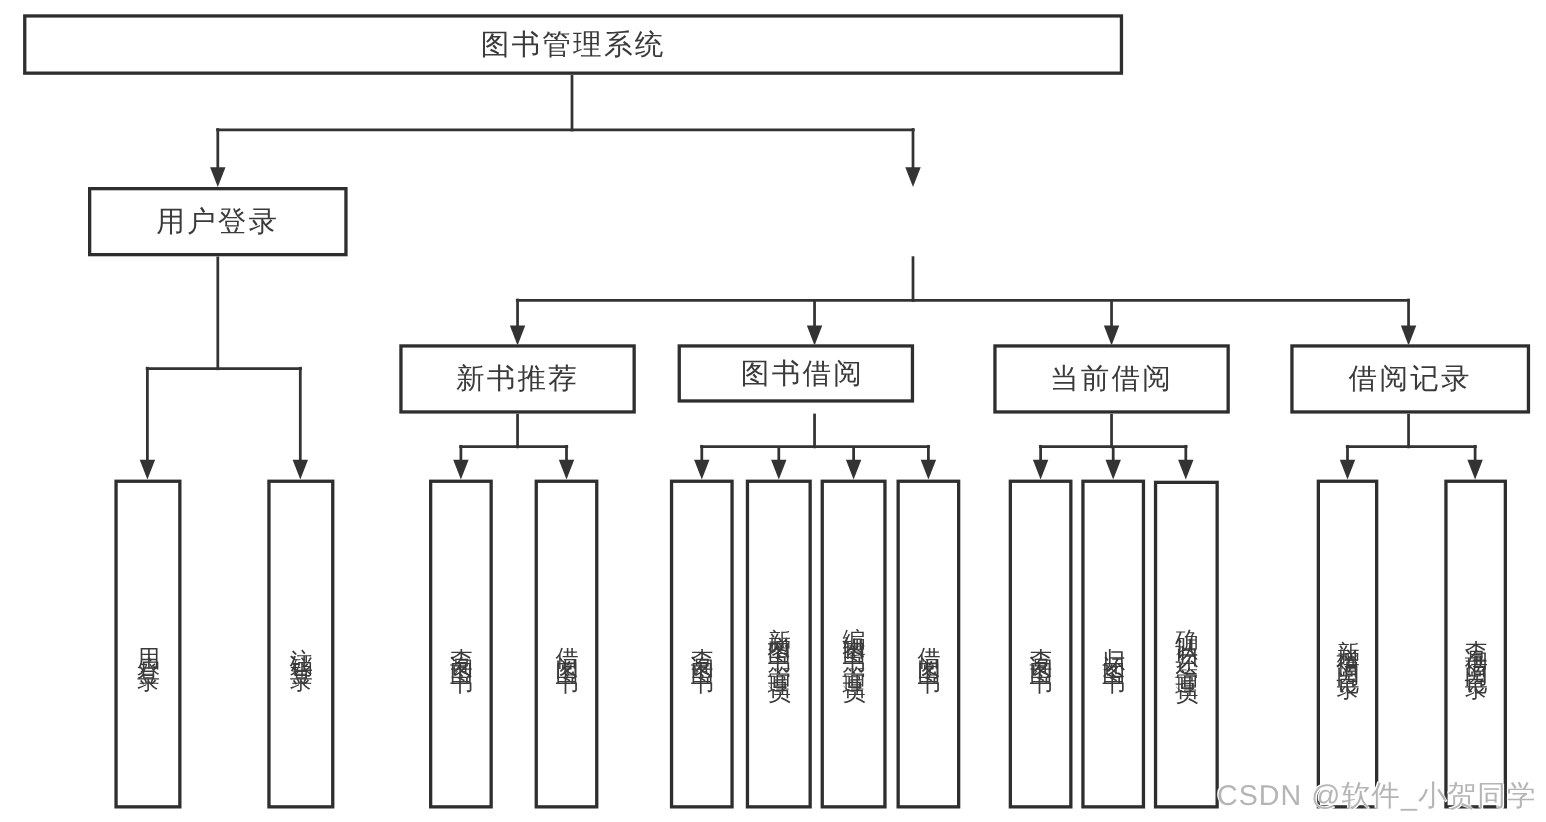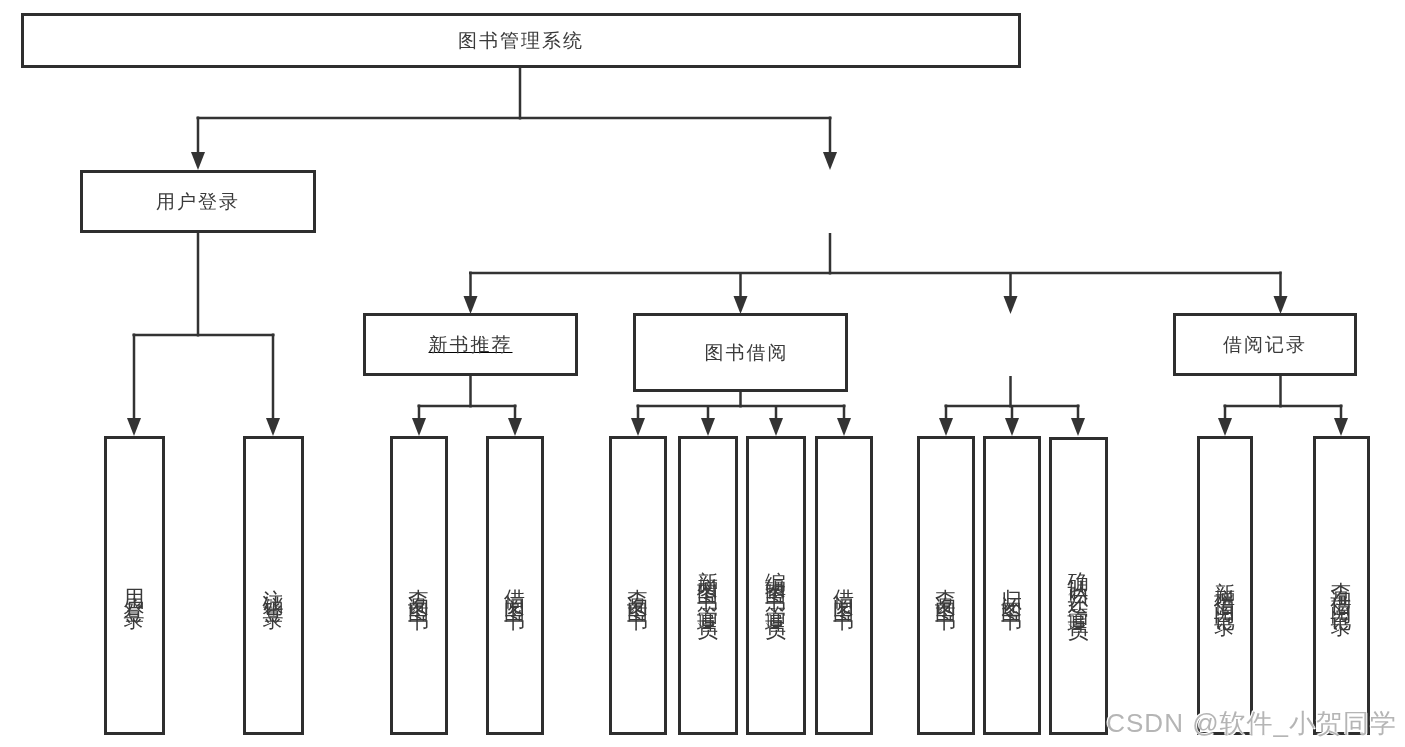--- a/index.html
+++ b/index.html
@@ -21,21 +21,21 @@
   .box {
     position: absolute;
     box-sizing: border-box;
     background: #ffffff;
     border: 3px solid #2e2e2e;
     display: flex;
     align-items: center;
     justify-content: center;
   }
   .box.h .lbl {
-    font-size: 19px;
+    font-size: 26px;
     color: #3a3a3a;
     letter-spacing: 2px;
     white-space: nowrap;
   }
   .box.v .lbl {
     writing-mode: vertical-rl;
     text-orientation: mixed;
     font-size: 21px;
     line-height: 1;
     letter-spacing: 7px;
@@ -127,27 +127,30 @@
   </svg>
 
   <div class="box h" style="left:21px; top:13px; width:1000px; height:55px;">
     <span class="lbl">图书管理系统</span>
   </div>
 
   <div class="box h" style="left:80px; top:170px; width:236px; height:63px;">
     <span class="lbl">用户登录</span>
   </div>
 
-  <div class="box h" style="left:363px; top:313px; width:215px; height:63px;text-decoration:underline;">
+  <div class="box h" style="left:363px; top:313px; width:215px; height:63px;">
     <span class="lbl">新书推荐</span>
   </div>
-  <div class="box h" style="left:633px; top:313px; width:215px; height:79px;padding-left:12px;">
+  <div class="box h" style="left:616px; top:313px; width:215px; height:53px;padding-left:12px;">
     <span class="lbl">图书借阅</span>
   </div>
-  <div class="box h" style="left:1173px; top:313px; width:184px; height:63px;">
+  <div class="box h" style="left:903px; top:313px; width:215px; height:63px;">
+    <span class="lbl">当前借阅</span>
+  </div>
+  <div class="box h" style="left:1173px; top:313px; width:218px; height:63px;">
     <span class="lbl">借阅记录</span>
   </div>
 
   <div class="box v" style="left:104px; top:436px; width:61px; height:299px;">
     <span class="lbl">用户登录</span>
   </div>
   <div class="box v" style="left:243px; top:436px; width:61px; height:299px;">
     <span class="lbl">注销登录</span>
   </div>
 

